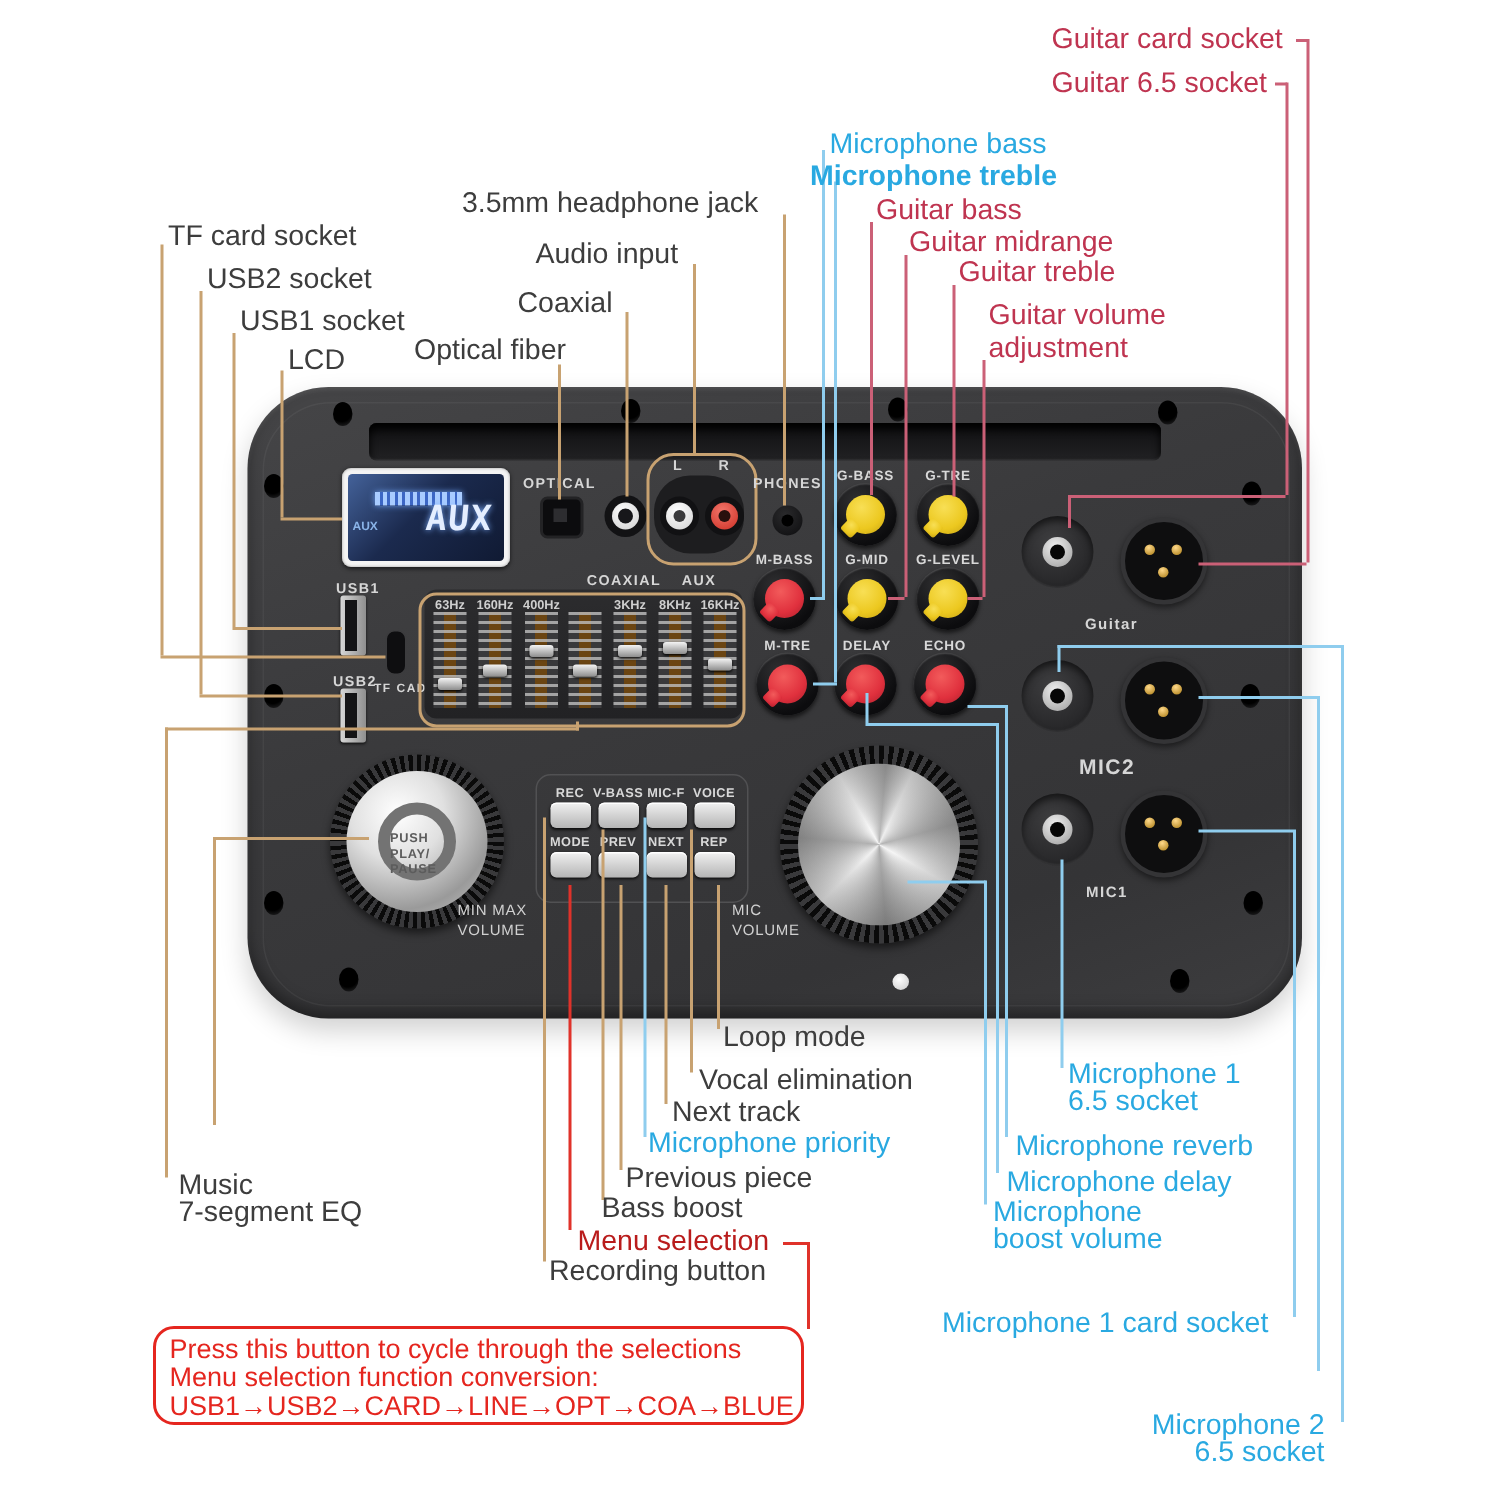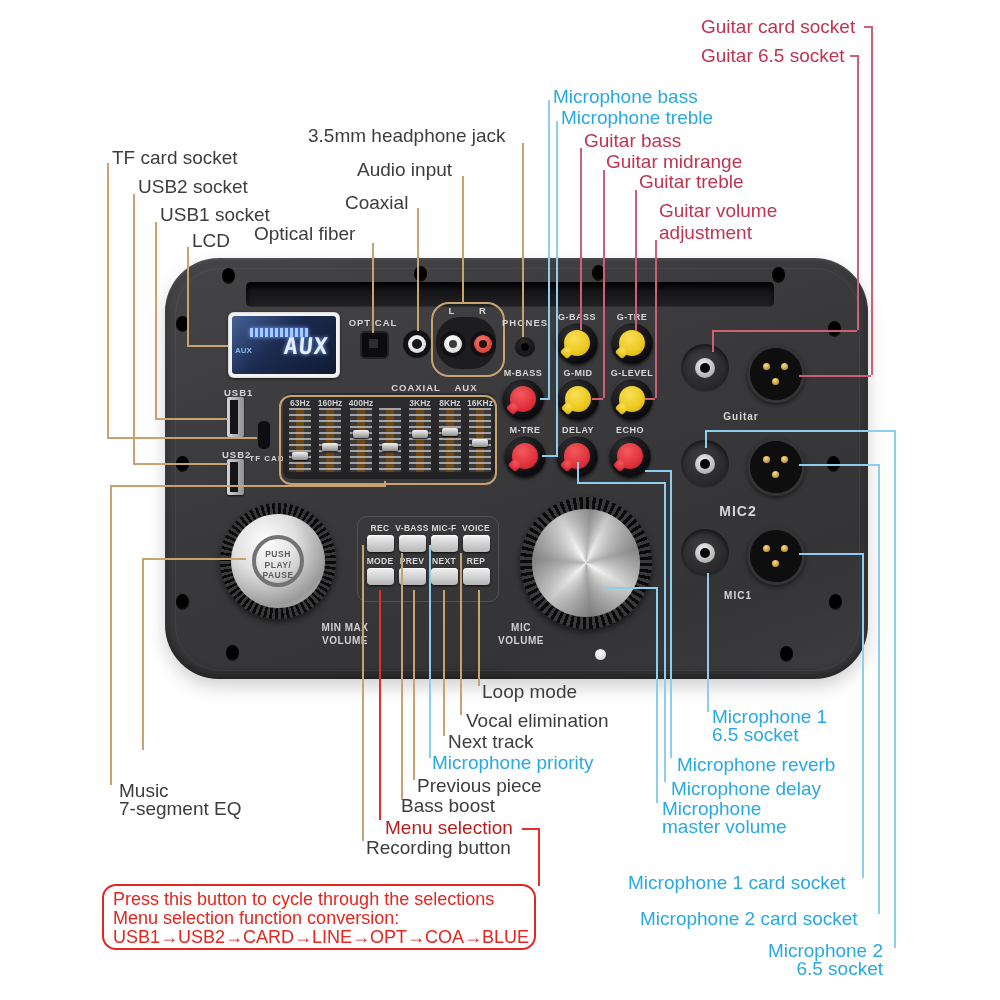--- a/index.html
+++ b/index.html
@@ -79,23 +79,23 @@
   
   .ribring{position:absolute;border-radius:50%;
       background:repeating-conic-gradient(#0a0a0a 0deg 3deg,#39393b 3deg 6deg);
       box-shadow:0 3px 6px rgba(0,0,0,.55);}
   .silver{position:absolute;border-radius:50%;
       background:radial-gradient(circle at 36% 30%,#ffffff,#e0e0e0 35%,#9a9a9a 72%,#c6c6c6);}
   .silver.brushed{background:
       radial-gradient(circle at 50% 50%,rgba(255,255,255,.25) 15%,rgba(0,0,0,.28) 95%),
       conic-gradient(from 25deg,#e9e9e9,#9a9a9a 50deg,#f2f2f2 95deg,#8d8d8d 150deg,#ececec 200deg,#969696 250deg,#f4f4f4 305deg,#9f9f9f 340deg,#e9e9e9);}
   .play-inner{position:absolute;left:252px;top:535px;width:52px;height:52px;border-radius:50%;
-      border:4px solid #737373;text-align:center;font-size:8.5px;font-weight:bold;color:#5c5c5c;
+      border:8px solid #737373;text-align:left;font-size:8.5px;font-weight:bold;color:#5c5c5c;
       line-height:10.5px;padding-top:10px;box-sizing:border-box;letter-spacing:.5px;}
-  .cap2{position:absolute;text-align:center;font-size:10px;font-weight:bold;color:#d0d0d0;line-height:13px;letter-spacing:.5px;margin-top:20px;}
+  .cap2{position:absolute;font-size:10px;font-weight:normal;color:#d0d0d0;line-height:13px;letter-spacing:.5px;}
   
   .btnpanel{position:absolute;left:357px;top:516px;width:140px;height:84px;border:1px solid #515153;border-radius:10px;}
   .btn{position:absolute;width:27px;height:17px;border-radius:4px;
        background:linear-gradient(180deg,#f1f1f1,#b5b5b5);
        box-shadow:0 1px 2px rgba(0,0,0,.8), inset 0 1px 0 #fff;}
   .blbl{position:absolute;transform:translateX(-50%);font-size:8.5px;font-weight:bold;color:#d8d8d8;letter-spacing:.3px;}
   
   .jack65{position:absolute;width:48px;height:48px;border-radius:50%;
        background:radial-gradient(circle at 42% 35%,#3d3d3f,#262628 75%);
        box-shadow:inset 0 3px 5px rgba(0,0,0,.55), inset 0 -1px 1px rgba(255,255,255,.07);}
@@ -386,27 +386,27 @@
   <div class="ln v redl" style="left:379px;top:590px;height:230px;"></div>
   <div class="ln h redl" style="left:522px;top:828px;width:16px;"></div>
   <div class="ln v redl" style="left:538px;top:828px;height:58px;"></div>
 
   <div class="lbl" style="left:308px;top:125px;">3.5mm headphone jack</div>
   <div class="lbl" style="left:112px;top:147px;">TF card socket</div>
   <div class="lbl" style="left:357px;top:159px;">Audio input</div>
   <div class="lbl" style="left:138px;top:176px;">USB2 socket</div>
   <div class="lbl" style="left:345px;top:192px;">Coaxial</div>
   <div class="lbl" style="left:160px;top:204px;">USB1 socket</div>
-  <div class="lbl" style="left:254px;top:223px;">Optical fiber</div>
+  <div class="lbl" style="left:276px;top:223px;">Optical fiber</div>
   <div class="lbl" style="left:192px;top:230px;">LCD</div>
 
   <div class="lbl crimson" style="left:701px;top:16px;">Guitar card socket</div>
   <div class="lbl crimson" style="left:701px;top:45px;">Guitar 6.5 socket</div>
   <div class="lbl blue" style="left:553px;top:86px;">Microphone bass</div>
-  <div class="lbl blue" style="left:561px;top:107px;">Microphone treble</div>
+  <div class="lbl blue" style="left:540px;top:107px;font-weight:bold;">Microphone treble</div>
   <div class="lbl crimson" style="left:584px;top:130px;">Guitar bass</div>
   <div class="lbl crimson" style="left:606px;top:151px;">Guitar midrange</div>
   <div class="lbl crimson" style="left:639px;top:171px;">Guitar treble</div>
   <div class="lbl crimson" style="left:659px;top:200px;">
     <span>Guitar volume</span><br><span>adjustment</span>
   </div>
 
   <div class="lbl" style="left:119px;top:782px;line-height:17.5px;">
     <span>Music</span><br><span>7-segment EQ</span>
   </div>
@@ -419,24 +419,23 @@
   <div class="lbl" style="left:401px;top:795px;">Bass boost</div>
   <div class="lbl red" style="left:385px;top:817px;">Menu selection</div>
   <div class="lbl" style="left:366px;top:837px;text-align:right;">Recording button</div>
 
   <div class="lbl blue" style="left:712px;top:708px;line-height:18px;">
     <span>Microphone 1</span><br><span>6.5 socket</span>
   </div>
   <div class="lbl blue" style="left:677px;top:754px;">Microphone reverb</div>
   <div class="lbl blue" style="left:671px;top:778px;">Microphone delay</div>
   <div class="lbl blue" style="left:662px;top:800px;line-height:18px;">
-    <span>Microphone</span><br><span>master volume</span>
+    <span>Microphone</span><br><span>boost volume</span>
   </div>
   <div class="lbl blue" style="left:628px;top:872px;">Microphone 1 card socket</div>
-  <div class="lbl blue" style="left:640px;top:908px;">Microphone 2 card socket</div>
   <div class="lbl blue" style="left:765px;top:942px;line-height:18px;width:118px;text-align:right;">
     <span>Microphone 2</span><br><span>6.5 socket</span>
   </div>
 
   <div class="menu-box">
     <div>Press this button to cycle through the selections</div>
     <div>Menu selection function conversion:</div>
     <div>USB1→USB2→CARD→LINE→OPT→COA→BLUE</div>
   </div>
 

